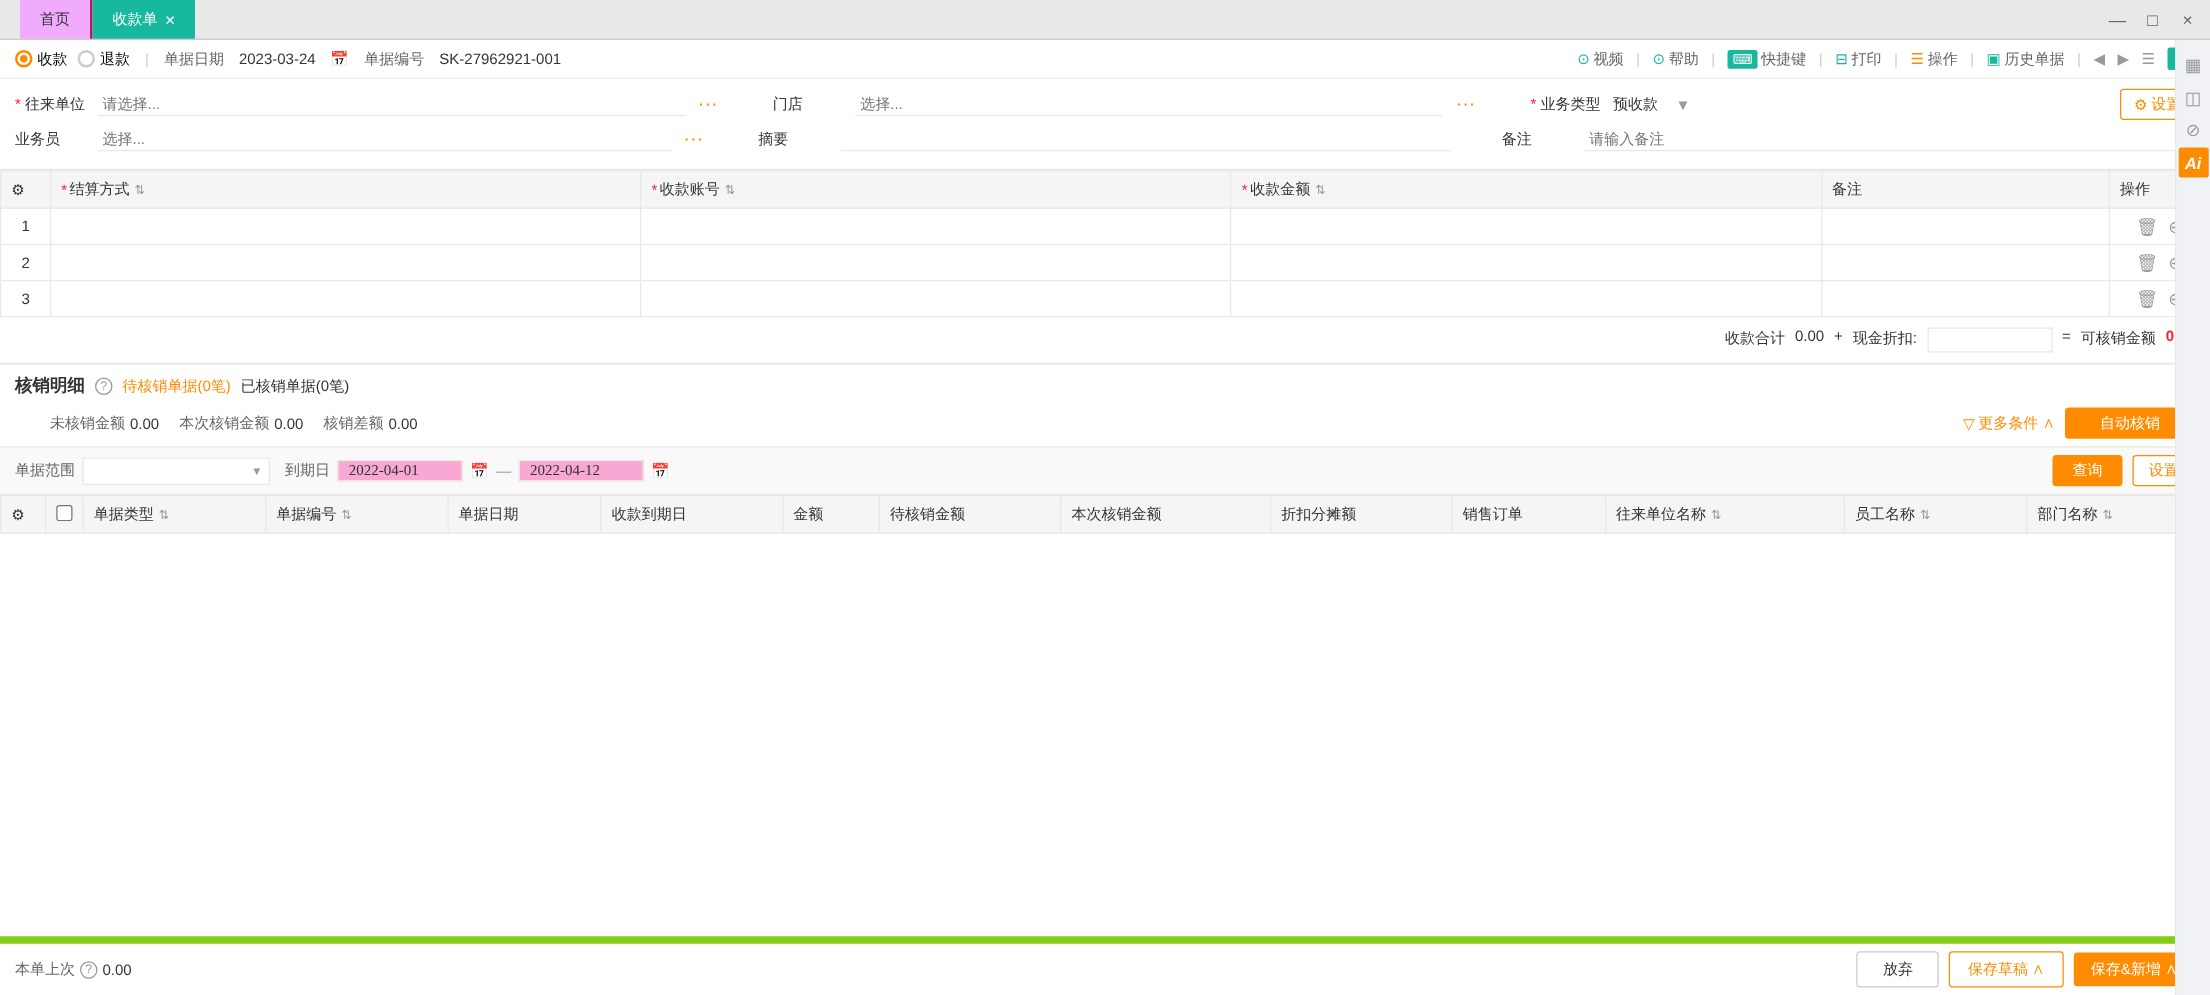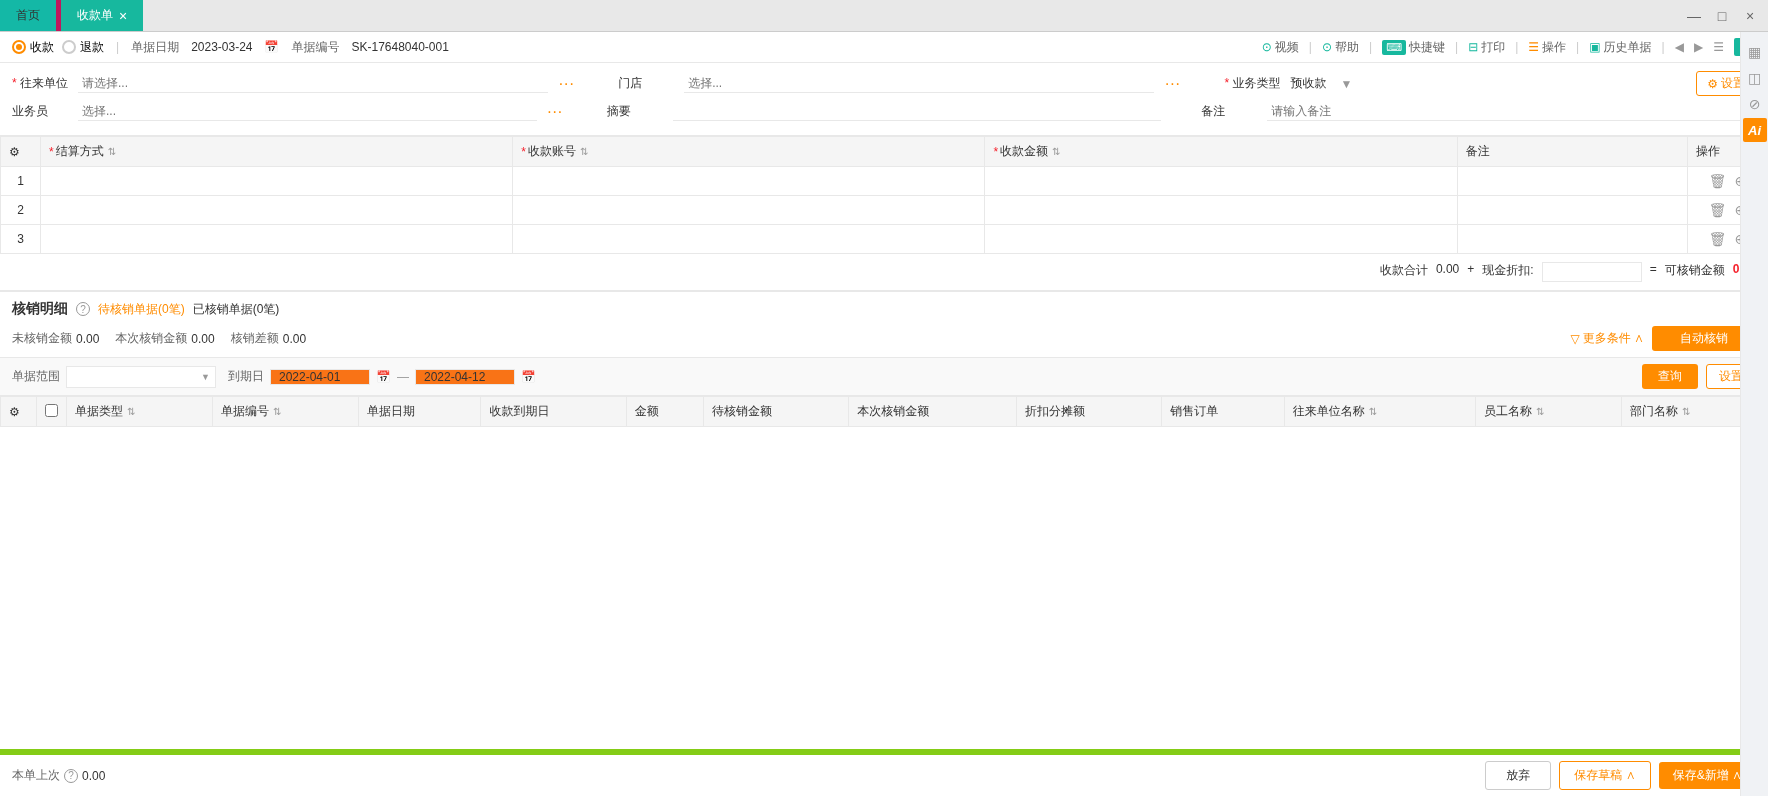--- a/index.html
+++ b/index.html
@@ -6,27 +6,28 @@
     body { background: #f0f2f5; width: 1768px; height: 796px; overflow: hidden; }
 
     
     .tab-bar {
       display: flex; align-items: center;
       background: #e8e8e8;
       height: 32px;
       border-bottom: 1px solid #ccc;
     }
     .tab-home {
-      background: #14b8a6;
+      background: #f0abfc;
       padding: 0 16px;
       height: 100%;
       display: flex; align-items: center;
       color: #333;
-      border-right: 5px solid #be185d;
-      cursor: pointer;
+      border-right: 2px solid #be185d;
+      cursor: pointer;
+      margin-left: 16px;
     }
     .tab-active {
       background: #17b89e;
       color: #fff;
       padding: 0 16px;
       height: 100%;
       display: flex; align-items: center;
       cursor: pointer;
       gap: 6px;
     }
@@ -209,20 +210,21 @@
       color: #999;
       cursor: pointer;
     }
 
     
     .stats-row {
       display: flex; align-items: center;
       padding: 4px 12px 6px;
       gap: 16px;
       background: #fff;
+      margin-left: 28px;
     }
     .stat-item { display: flex; align-items: center; gap: 4px; color: #666; }
     .stat-value { color: #333; }
     .stats-right { margin-left: auto; display: flex; align-items: center; gap: 8px; }
     .filter-btn {
       display: flex; align-items: center; gap: 3px;
       color: #ff8c00; cursor: pointer;
     }
     .auto-btn {
       background: #ff8c00;
@@ -262,24 +264,25 @@
       content: '▼';
       position: absolute;
       right: 6px;
       font-size: 9px;
       color: #999;
       pointer-events: none;
     }
     .filter-date {
       border: 1px solid #e8e8e8;
       padding: 0 8px;
-      background: #f97316;
+      background: #f9a8d4;
       outline: none;
       width: 100px;
       color: #333;
+      font-family: Liberation Serif, serif;
     }
     .date-icon { color: #999; cursor: pointer; }
     .filter-sep { color: #999; }
     .filter-right { margin-left: auto; display: flex; align-items: center; gap: 8px; }
     .query-btn {
       background: #ff8c00;
       color: #fff;
       border: none;
       padding: 4px 16px;
       border-radius: 3px;
@@ -403,21 +406,21 @@
       <div class="radio-item">
         <div class="radio-dot inactive"></div>
         <span>退款</span>
       </div>
     </div>
     <span class="toolbar-sep">|</span>
     <span class="toolbar-label">单据日期</span>
     <span class="toolbar-value">2023-03-24</span>
     <span style="color:#999; cursor:pointer;">📅</span>
     <span class="toolbar-label">单据编号</span>
-    <span class="toolbar-value">SK-17648040-001</span>
+    <span class="toolbar-value">SK-27962921-001</span>
 
     <div class="toolbar-right">
       <div class="toolbar-action">
         <span style="color:#17b89e;">⊙</span>
         <span>视频</span>
       </div>
       <span style="color:#ccc;">|</span>
       <div class="toolbar-action">
         <span style="color:#17b89e;">⊙</span>
         <span>帮助</span>

